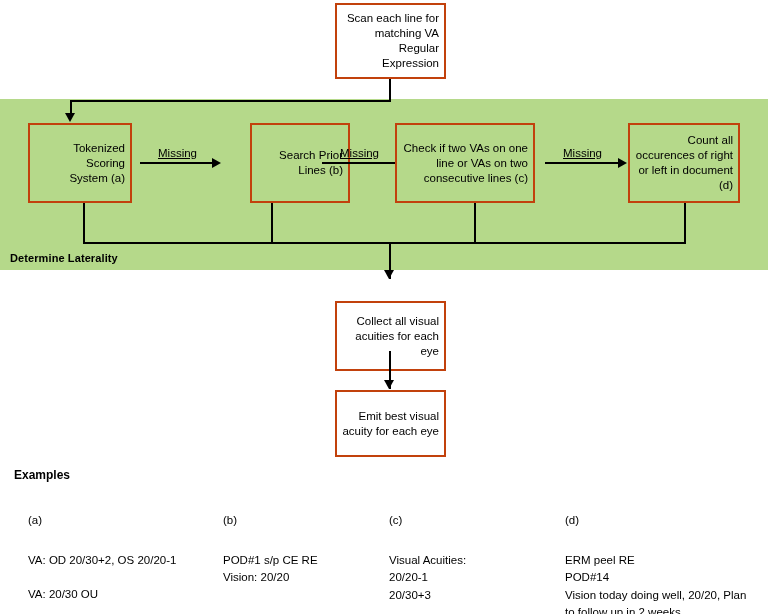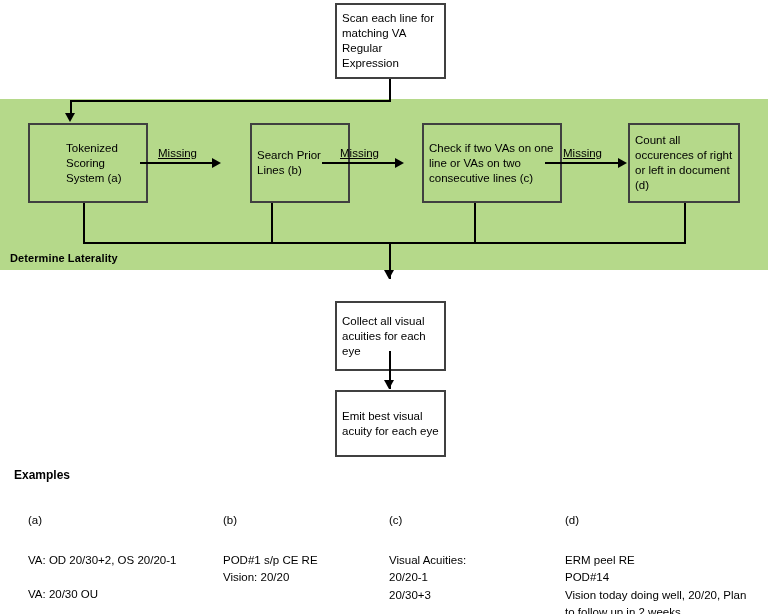--- a/index.html
+++ b/index.html
@@ -31,26 +31,26 @@
     left: 10px;
     top: 252px;
     font-size: 11px;
     font-weight: bold;
     letter-spacing: 0.1px;
     white-space: nowrap;
   }
   .node {
     position: absolute;
     box-sizing: border-box;
-    border: 2px solid #404040;
+    border: 2px solid #c2410c;
     background: #ffffff;
     display: flex;
     align-items: center;
     justify-content: center;
-    text-align: left;
+    text-align: right;
     font-size: 11.5px;
     line-height: 15px;
     padding: 2px 5px;
   }
   .node.on-band {
     background: #b5d98a;
   }
   .node span {
     display: block;
     width: 100%;
@@ -123,37 +123,37 @@
 
   <div class="node" style="left:335px; top:3px; width:111px; height:76px;">
     <span>Scan each line for matching VA Regular Expression</span>
   </div>
 
   <div class="vline" style="left:389px; top:79px; height:22px;"></div>
   <div class="hline" style="left:70px; top:100px; width:321px;"></div>
   <div class="vline" style="left:70px; top:100px; height:14px;"></div>
   <div class="arrow-down" style="left:65px; top:113px;"></div>
 
-  <div class="node on-band" style="left:28px; top:123px; width:120px; height:80px;padding-left:36px;">
+  <div class="node on-band" style="left:28px; top:123px; width:104px; height:80px;padding-left:36px;">
     <span>Tokenized Scoring System (a)</span>
   </div>
 
   <div class="hline" style="left:140px; top:162px; width:74px;"></div>
   <div class="arrow-right" style="left:212px; top:158px;"></div>
   <div class="edge-label" style="left:158px; top:146px;">Missing</div>
 
   <div class="node on-band" style="left:222px; top:123px; width:100px; height:80px;margin-left:28px;">
     <span>Search Prior Lines (b)</span>
   </div>
 
   <div class="hline" style="left:322px; top:162px; width:75px;"></div>
   <div class="arrow-right" style="left:395px; top:158px;"></div>
   <div class="edge-label" style="left:340px; top:146px;">Missing</div>
 
-  <div class="node on-band" style="left:422px; top:123px; width:140px; height:80px;">
+  <div class="node on-band" style="left:395px; top:123px; width:140px; height:80px;">
     <span>Check if two VAs on one line or VAs on two consecutive lines (c)</span>
   </div>
 
   <div class="hline" style="left:545px; top:162px; width:75px;"></div>
   <div class="arrow-right" style="left:618px; top:158px;"></div>
   <div class="edge-label" style="left:563px; top:146px;">Missing</div>
 
   <div class="node on-band" style="left:628px; top:123px; width:112px; height:80px;">
     <span>Count all occurences of right or left in document (d)</span>
   </div>

